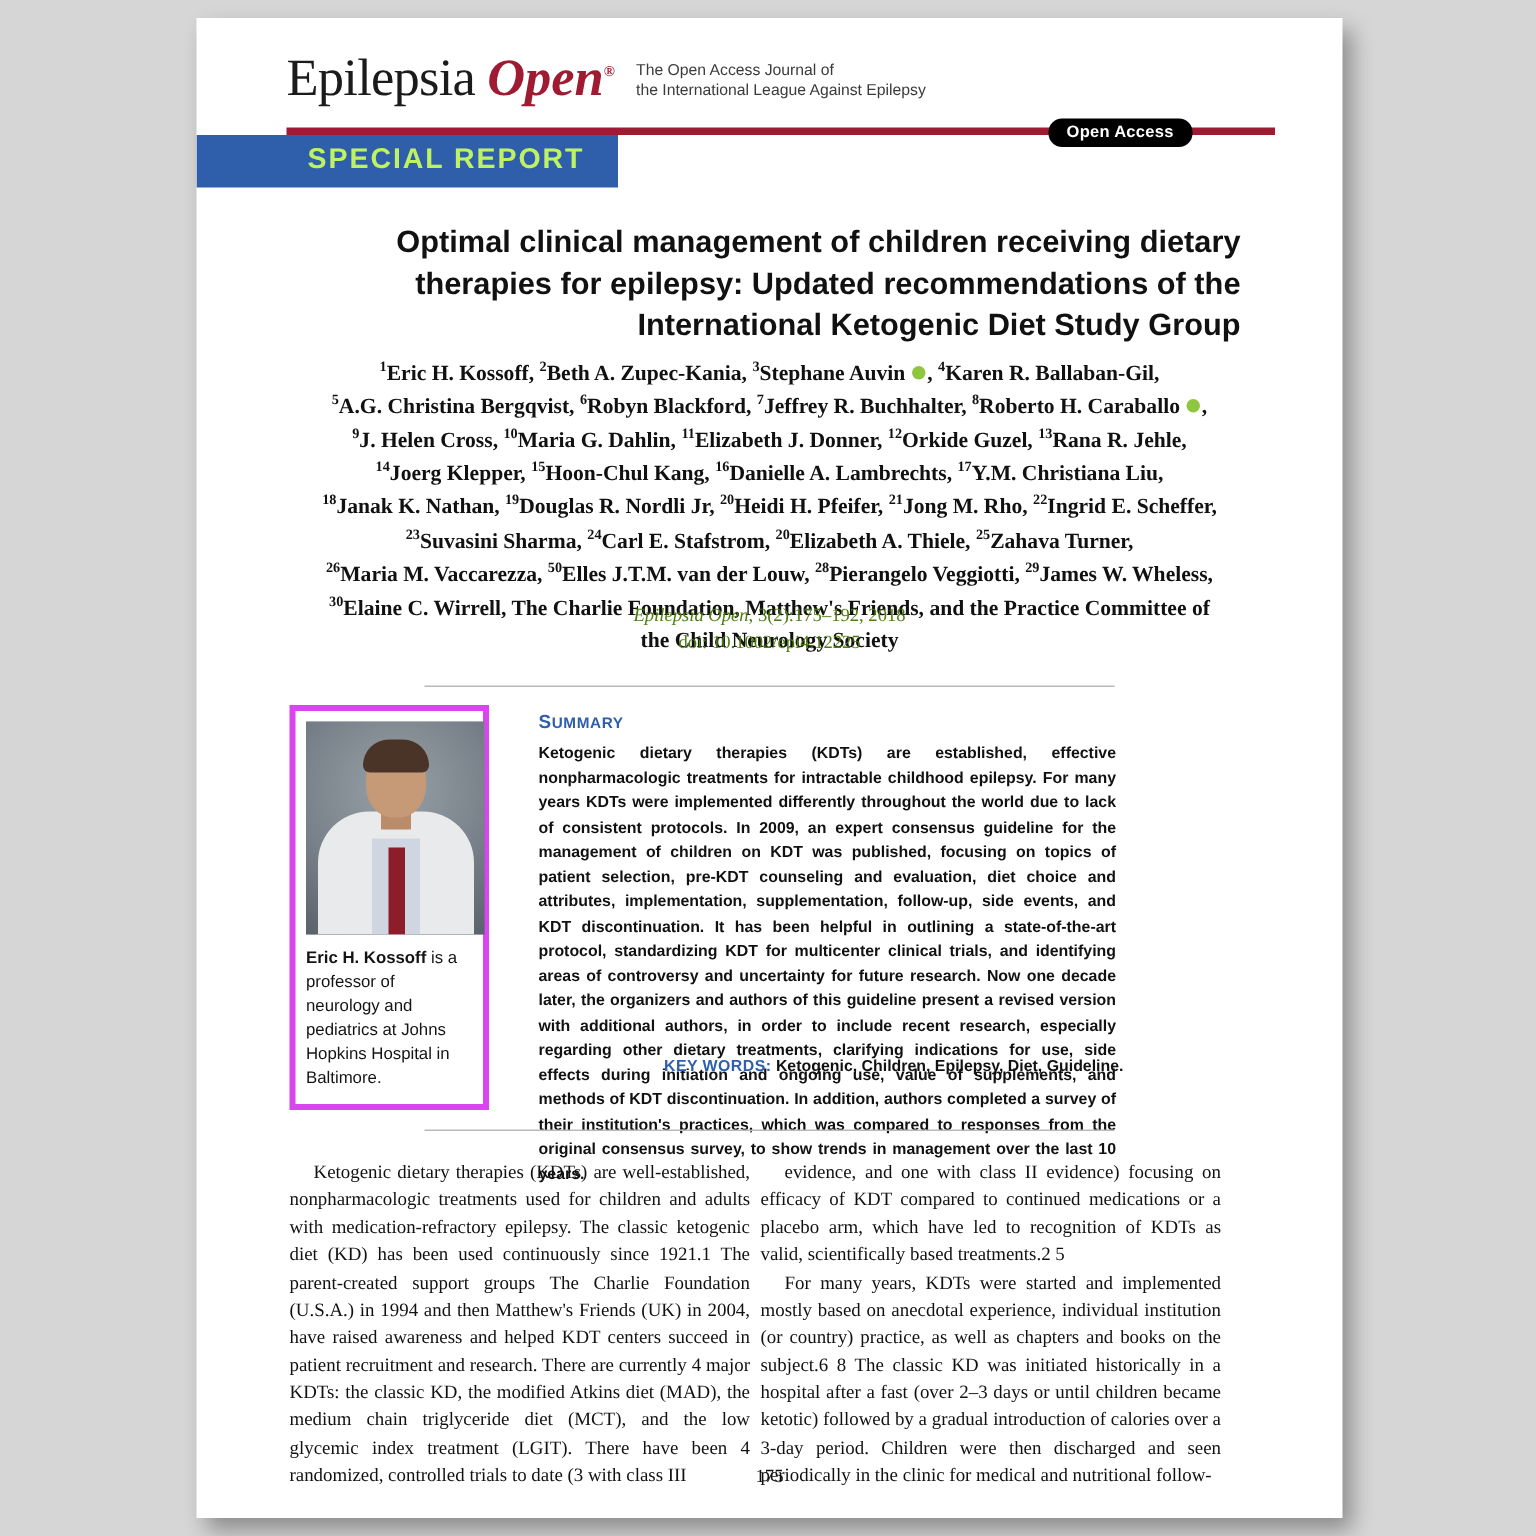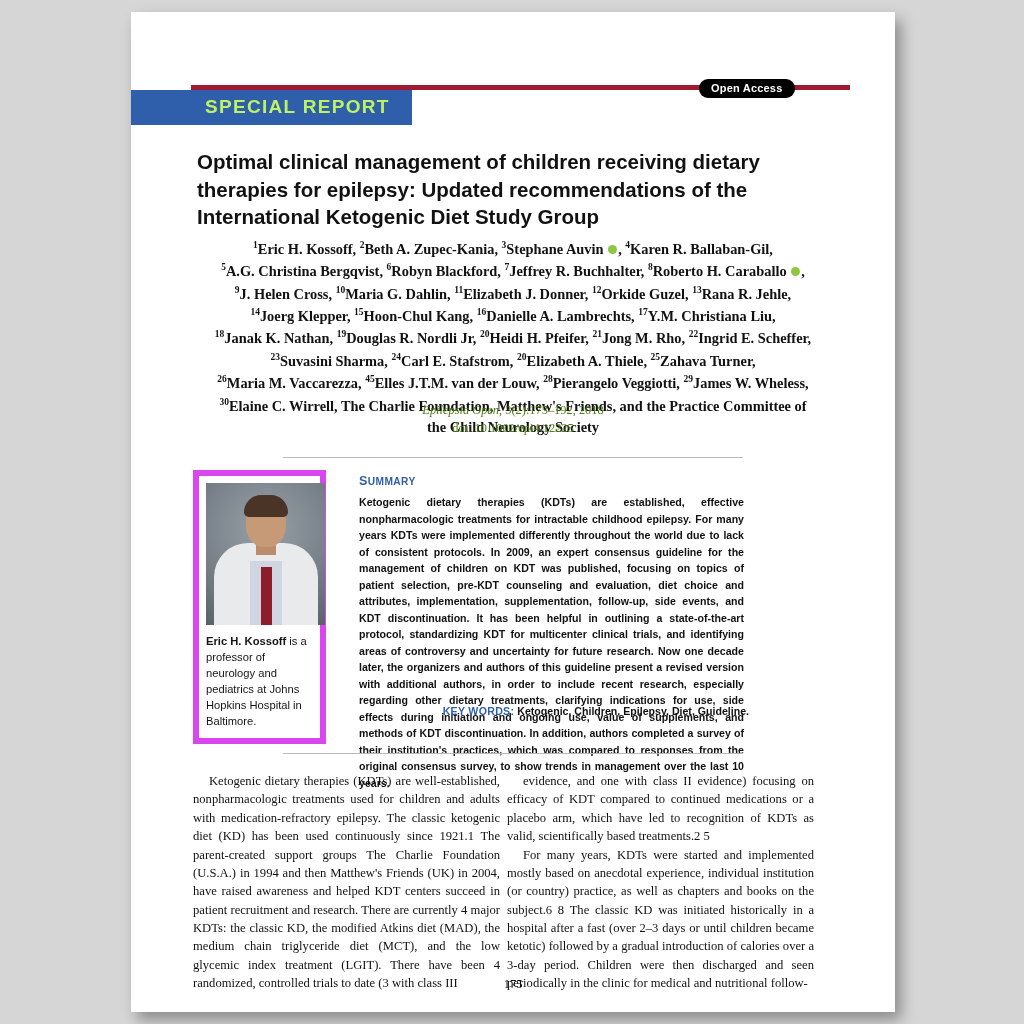--- a/index.html
+++ b/index.html
@@ -103,21 +103,21 @@
     letter-spacing: 1.3px;
     padding: 6px 22px 7px 74px;
   }
 
   
   .title {
     position: absolute;
     left: 66px;
     top: 136px;
     width: 630px;
-    text-align: left;
+    text-align: right;
     font-family: "Liberation Sans", sans-serif;
     font-weight: bold;
     font-size: 20.5px;
     line-height: 1.35;
     color: #111;
   }
 
   
   .authors {
     position: absolute;
@@ -176,21 +176,21 @@
     height: 1px;
     background: #b9b9b9;
   }
 
   
   .photo-box {
     position: absolute;
     left: 62px;
     top: 458px;
     width: 133px;
-    border: 6px solid #d946ef;
+    border: 4px solid #d946ef;
     background: #fff;
     padding: 7px 7px 9px 7px;
     box-sizing: border-box;
   }
   .photo {
     width: 119px;
     height: 142px;
     background: linear-gradient(#7e868e 0%, #6f7880 45%, #5e676f 100%);
     position: relative;
     overflow: hidden;
@@ -317,34 +317,44 @@
     font-size: 12.5px;
     color: #111;
   }
 </style>
 </head>
 <body>
 
 <div class="page-shadow">
   <div class="page-inner">
 
+    <div class="masthead">
+      <div class="journal-logo">
+        <span class="logo-epilepsia">Epilepsia</span>
+        <span class="logo-open"><span>Open</span><span class="logo-reg">®</span></span>
+        <span class="logo-tagline">
+          <span>The Open Access Journal of</span><br>
+          <span>the International League Against Epilepsy</span>
+        </span>
+      </div>
+    </div>
     <div class="rule-red"></div>
     <div class="open-access-badge">Open Access</div>
     <div class="special-report">SPECIAL REPORT</div>
 
     <div class="title">Optimal clinical management of children receiving dietary therapies for epilepsy: Updated recommendations of the International Ketogenic Diet Study Group</div>
 
     <div class="authors">
       <span><sup>1</sup>Eric H. Kossoff, <sup>2</sup>Beth A. Zupec-Kania, <sup>3</sup>Stephane Auvin <span class="orcid"></span>, <sup>4</sup>Karen R. Ballaban-Gil,</span><br>
       <span><sup>5</sup>A.G. Christina Bergqvist, <sup>6</sup>Robyn Blackford, <sup>7</sup>Jeffrey R. Buchhalter, <sup>8</sup>Roberto H. Caraballo <span class="orcid"></span>,</span><br>
       <span><sup>9</sup>J. Helen Cross, <sup>10</sup>Maria G. Dahlin, <sup>11</sup>Elizabeth J. Donner, <sup>12</sup>Orkide Guzel, <sup>13</sup>Rana R. Jehle,</span><br>
       <span><sup>14</sup>Joerg Klepper, <sup>15</sup>Hoon-Chul Kang, <sup>16</sup>Danielle A. Lambrechts, <sup>17</sup>Y.M. Christiana Liu,</span><br>
       <span><sup>18</sup>Janak K. Nathan, <sup>19</sup>Douglas R. Nordli Jr, <sup>20</sup>Heidi H. Pfeifer, <sup>21</sup>Jong M. Rho, <sup>22</sup>Ingrid E. Scheffer,</span><br>
       <span><sup>23</sup>Suvasini Sharma, <sup>24</sup>Carl E. Stafstrom, <sup>20</sup>Elizabeth A. Thiele, <sup>25</sup>Zahava Turner,</span><br>
-      <span><sup>26</sup>Maria M. Vaccarezza, <sup>45</sup>Elles J.T.M. van der Louw, <sup>28</sup>Pierangelo Veggiotti, <sup>29</sup>James W. Wheless,</span><br>
+      <span><sup>26</sup>Maria M. Vaccarezza, <sup>50</sup>Elles J.T.M. van der Louw, <sup>28</sup>Pierangelo Veggiotti, <sup>29</sup>James W. Wheless,</span><br>
       <span><sup>30</sup>Elaine C. Wirrell, The Charlie Foundation, Matthew's Friends, and the Practice Committee of</span><br>
       <span>the Child Neurology Society</span>
     </div>
 
     <div class="citation">
       <em>Epilepsia Open</em><span>, 3(2):175–192, 2018</span><br>
       <span>doi: 10.1002/epi4.12225</span>
     </div>
 
     <div class="hr-thin"></div>

